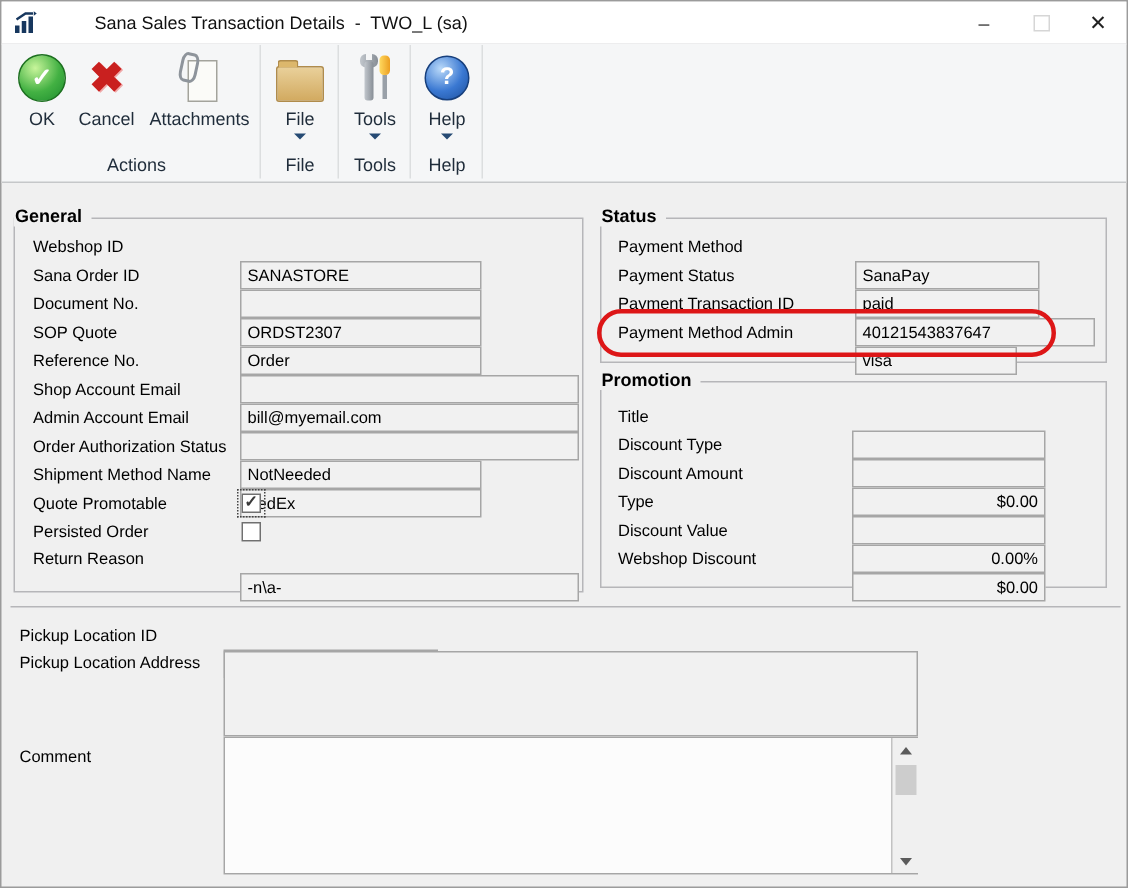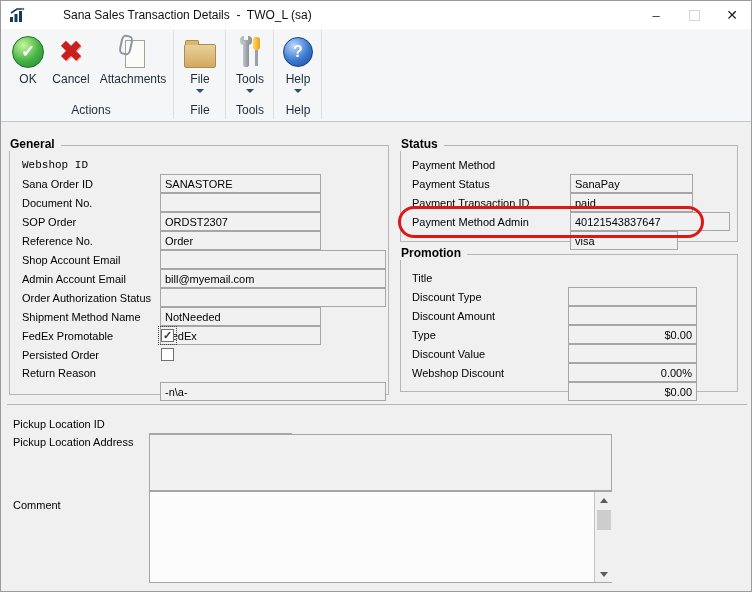--- a/index.html
+++ b/index.html
@@ -166,48 +166,48 @@
     <div class="rb-sep" style="left:320px;"></div>
     <div class="rb-group-label" style="left:8px; width:164px;">Actions</div>
     <div class="rb-group-label" style="left:176px; width:46px;">File</div>
     <div class="rb-group-label" style="left:228px; width:42px;">Tools</div>
     <div class="rb-group-label" style="left:276px; width:42px;">Help</div>
   </div>
 
   <div class="groupbox" style="left:8px; top:144px; width:378px; height:248px;">
     <div class="gb-title">General</div>
 
-    <div class="lbl" style="left:12px; top:13px;font-family:Liberation Mono, monospace;">Webshop ID</div>
+    <div class="lbl" style="left:12px; top:13px;">Webshop ID</div>
     <div class="fld" style="left:150px; top:10px; width:161px;">SANASTORE</div>
 
     <div class="lbl" style="left:12px; top:32px;">Sana Order ID</div>
     <div class="fld" style="left:150px; top:29px; width:161px;"></div>
 
     <div class="lbl" style="left:12px; top:51px;">Document No.</div>
     <div class="fld" style="left:150px; top:48px; width:161px;">ORDST2307</div>
 
-    <div class="lbl" style="left:12px; top:70px;">SOP Order</div>
+    <div class="lbl" style="left:12px; top:70px;">SOP Quote</div>
     <div class="fld" style="left:150px; top:67px; width:161px;">Order</div>
 
     <div class="lbl" style="left:12px; top:89px;">Reference No.</div>
     <div class="fld" style="left:150px; top:86px; width:226px;"></div>
 
     <div class="lbl" style="left:12px; top:108px;">Shop Account Email</div>
     <div class="fld" style="left:150px; top:105px; width:226px;">bill@myemail.com</div>
 
     <div class="lbl" style="left:12px; top:127px;">Admin Account Email</div>
     <div class="fld" style="left:150px; top:124px; width:226px;"></div>
 
     <div class="lbl" style="left:12px; top:146px;">Order Authorization Status</div>
     <div class="fld" style="left:150px; top:143px; width:161px;">NotNeeded</div>
 
     <div class="lbl" style="left:12px; top:165px;">Shipment Method Name</div>
     <div class="fld" style="left:150px; top:162px; width:161px;">FedEx</div>
 
-    <div class="lbl" style="left:12px; top:184px;">FedEx Promotable</div>
+    <div class="lbl" style="left:12px; top:184px;">Quote Promotable</div>
     <div class="cb focused" style="left:151px; top:183px;">✓</div>
 
     <div class="lbl" style="left:12px; top:203px;">Persisted Order</div>
     <div class="cb" style="left:151px; top:202px;"></div>
 
     <div class="lbl" style="left:12px; top:221px;">Return Reason</div>
     <div class="fld" style="left:150px; top:218px; width:226px;">-n\a-</div>
   </div>
 
   <div class="groupbox" style="left:399px; top:144px; width:336px; height:95px;">

